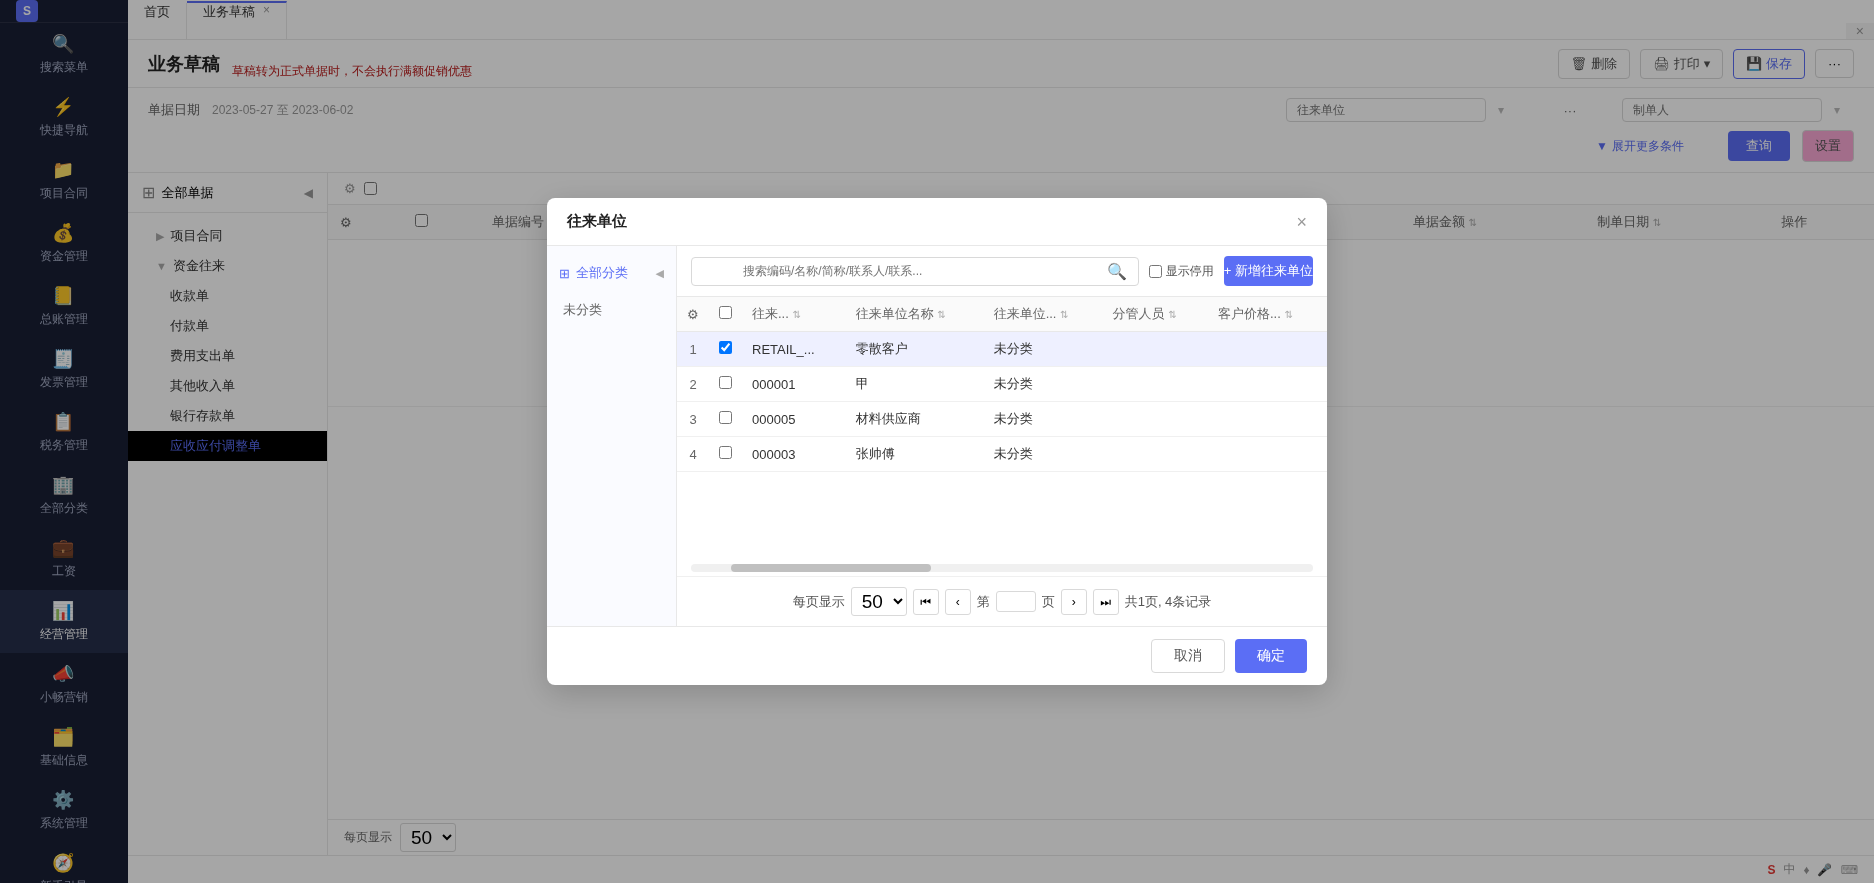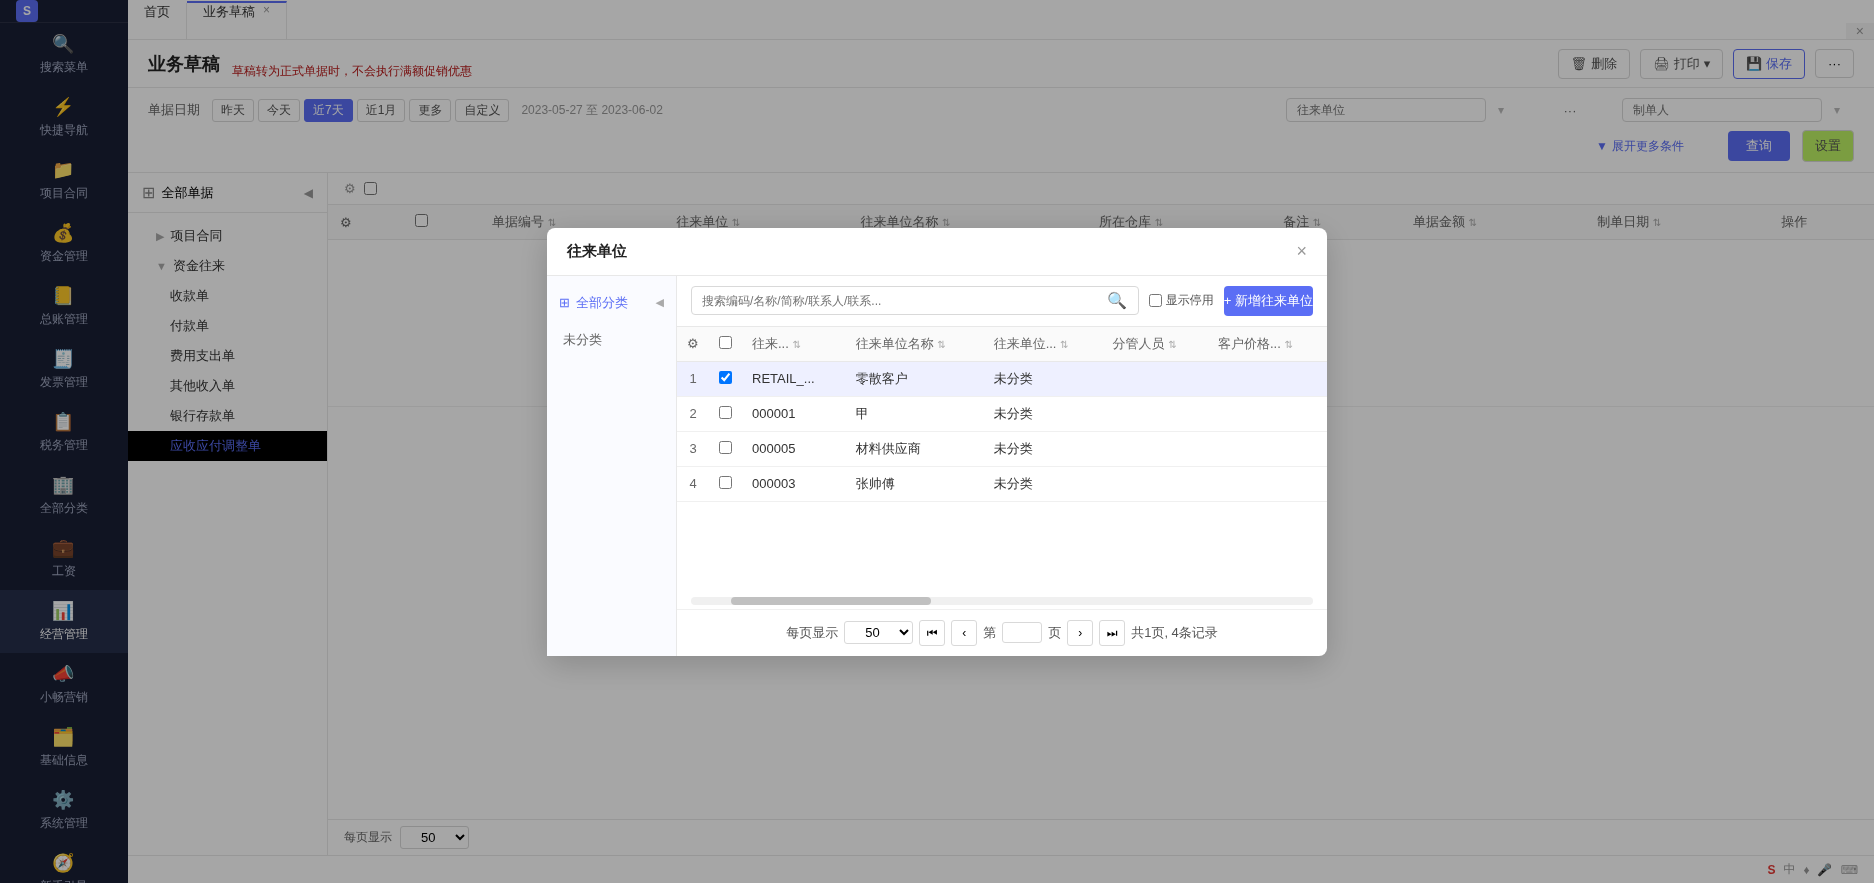--- a/index.html
+++ b/index.html
@@ -208,21 +208,21 @@
       background: #5b6ef5;
       color: #fff;
       border: none;
       border-radius: 4px;
       padding: 6px 18px;
       font-size: 13px;
       cursor: pointer;
     }
     .btn-setting {
       border: 1px solid #d9d9d9;
-      background: #bef264;
+      background: #f9a8d4;
       border-radius: 4px;
       padding: 6px 12px;
       font-size: 13px;
       cursor: pointer;
       color: #555;
     }
 
     
     .content-area {
       flex: 1;
@@ -421,20 +421,21 @@
       flex: 1;
       gap: 6px;
     }
     .modal-search input {
       border: none;
       outline: none;
       font-size: 12px;
       color: #333;
       flex: 1;
       background: transparent;
+      margin-left: 41px;
     }
     .modal-show-disabled {
       display: flex;
       align-items: center;
       gap: 4px;
       font-size: 12px;
       color: #555;
       white-space: nowrap;
     }
     .modal-show-disabled input[type=checkbox] { margin: 0; }
@@ -501,22 +502,22 @@
       width: 40px;
       border: 1px solid #d9d9d9;
       border-radius: 3px;
       padding: 2px 6px;
       font-size: 13px;
       text-align: center;
     }
     .page-select {
       border: 1px solid #d9d9d9;
       border-radius: 3px;
-      padding: 2px 16px;
-      font-size: 13px;
+      padding: 2px 6px;
+      font-size: 19px;
       background: #fff;
     }
 
     
     .modal-footer {
       display: flex;
       justify-content: flex-end;
       padding: 12px 20px;
       gap: 10px;
       border-top: 1px solid #e8e8e8;
@@ -676,28 +677,20 @@
         <span>💾</span>
         <span>保存</span>
       </button>
       <button style="background:#fff;border:1px solid #d9d9d9;border-radius:4px;padding:6px 12px;font-size:13px;cursor:pointer;">···</button>
     </div>
   </div>
 
   <div class="filter-bar">
     <div class="filter-row">
       <span class="filter-label">单据日期</span>
-      <div class="date-btns">
-        <button class="date-btn">昨天</button>
-        <button class="date-btn">今天</button>
-        <button class="date-btn active">近7天</button>
-        <button class="date-btn">近1月</button>
-        <button class="date-btn">更多</button>
-        <button class="date-btn">自定义</button>
-      </div>
       <span class="date-range">2023-05-27 至 2023-06-02</span>
       <div style="flex:1"></div>
       <input class="filter-input" type="text" placeholder="往来单位" style="">
       <div style="width:20px;color:#bbb;font-size:12px;">▾</div>
       <span style="width:80px;text-align:center;font-size:13px;color:#666;">···</span>
       <input class="filter-input" type="text" placeholder="制单人" style="">
       <div style="width:20px;color:#bbb;font-size:12px;">▾</div>
     </div>
     <div class="filter-row">
       <div style="flex:1"></div>
@@ -926,15 +919,19 @@
           <input type="text" class="page-input" style="">
           <span>页</span>
           <button class="page-btn">›</button>
           <button class="page-btn">⏭</button>
           <span>共1页, 4条记录</span>
         </div>
 
       </div>
     </div>
 
+    <div class="modal-footer">
+      <button class="btn-cancel">取消</button>
+      <button class="btn-confirm">确定</button>
+    </div>
 
   </div>
 </div>
 
 </body></html>

